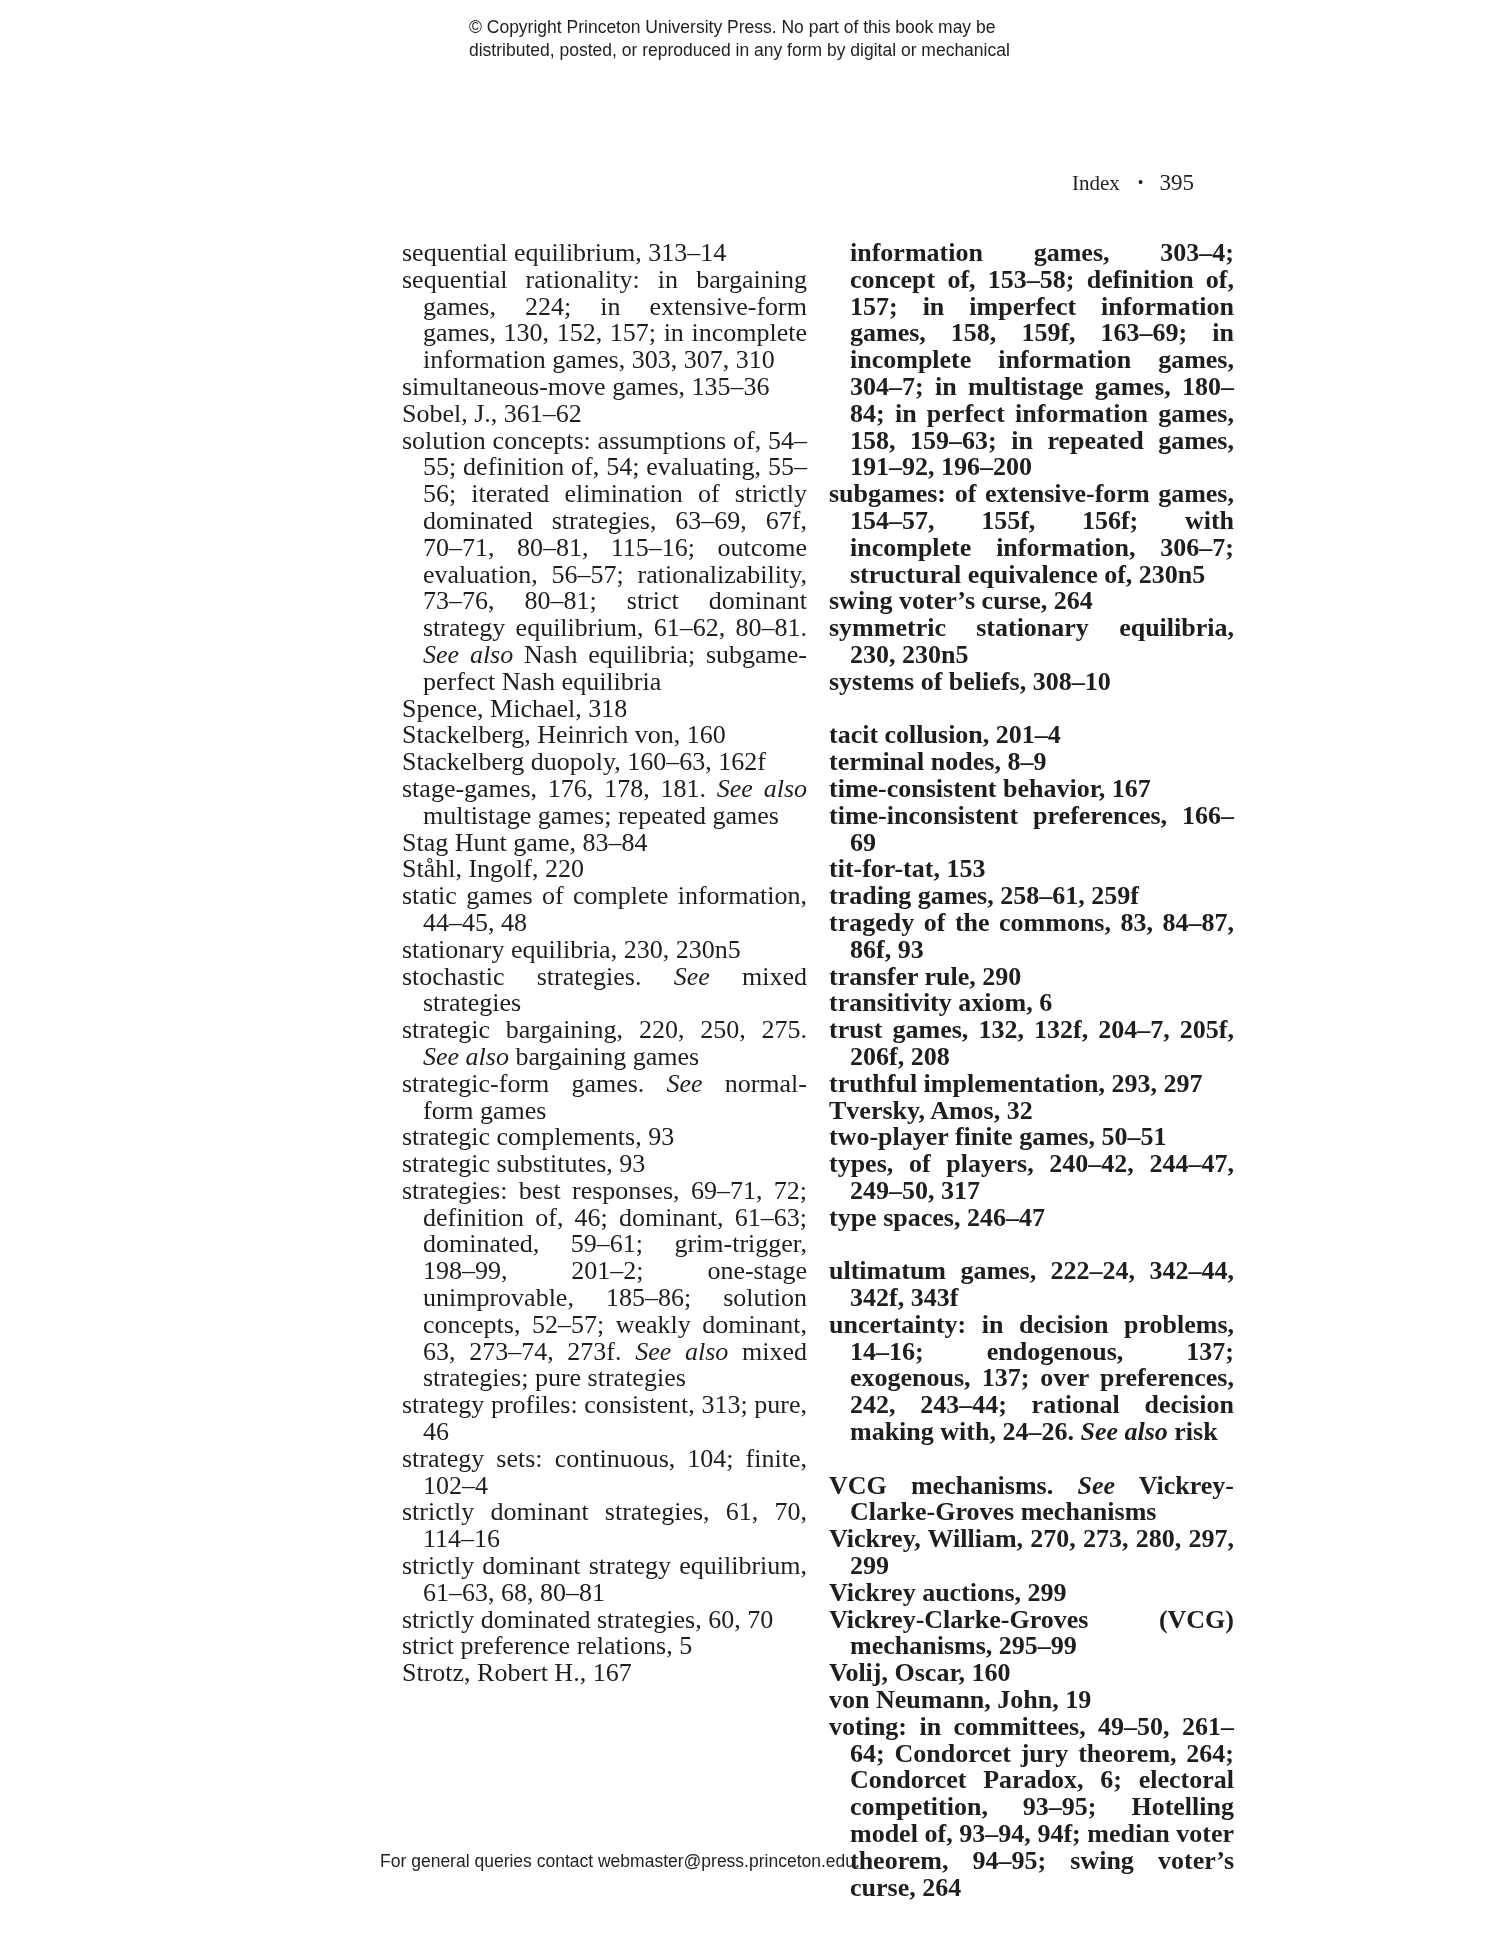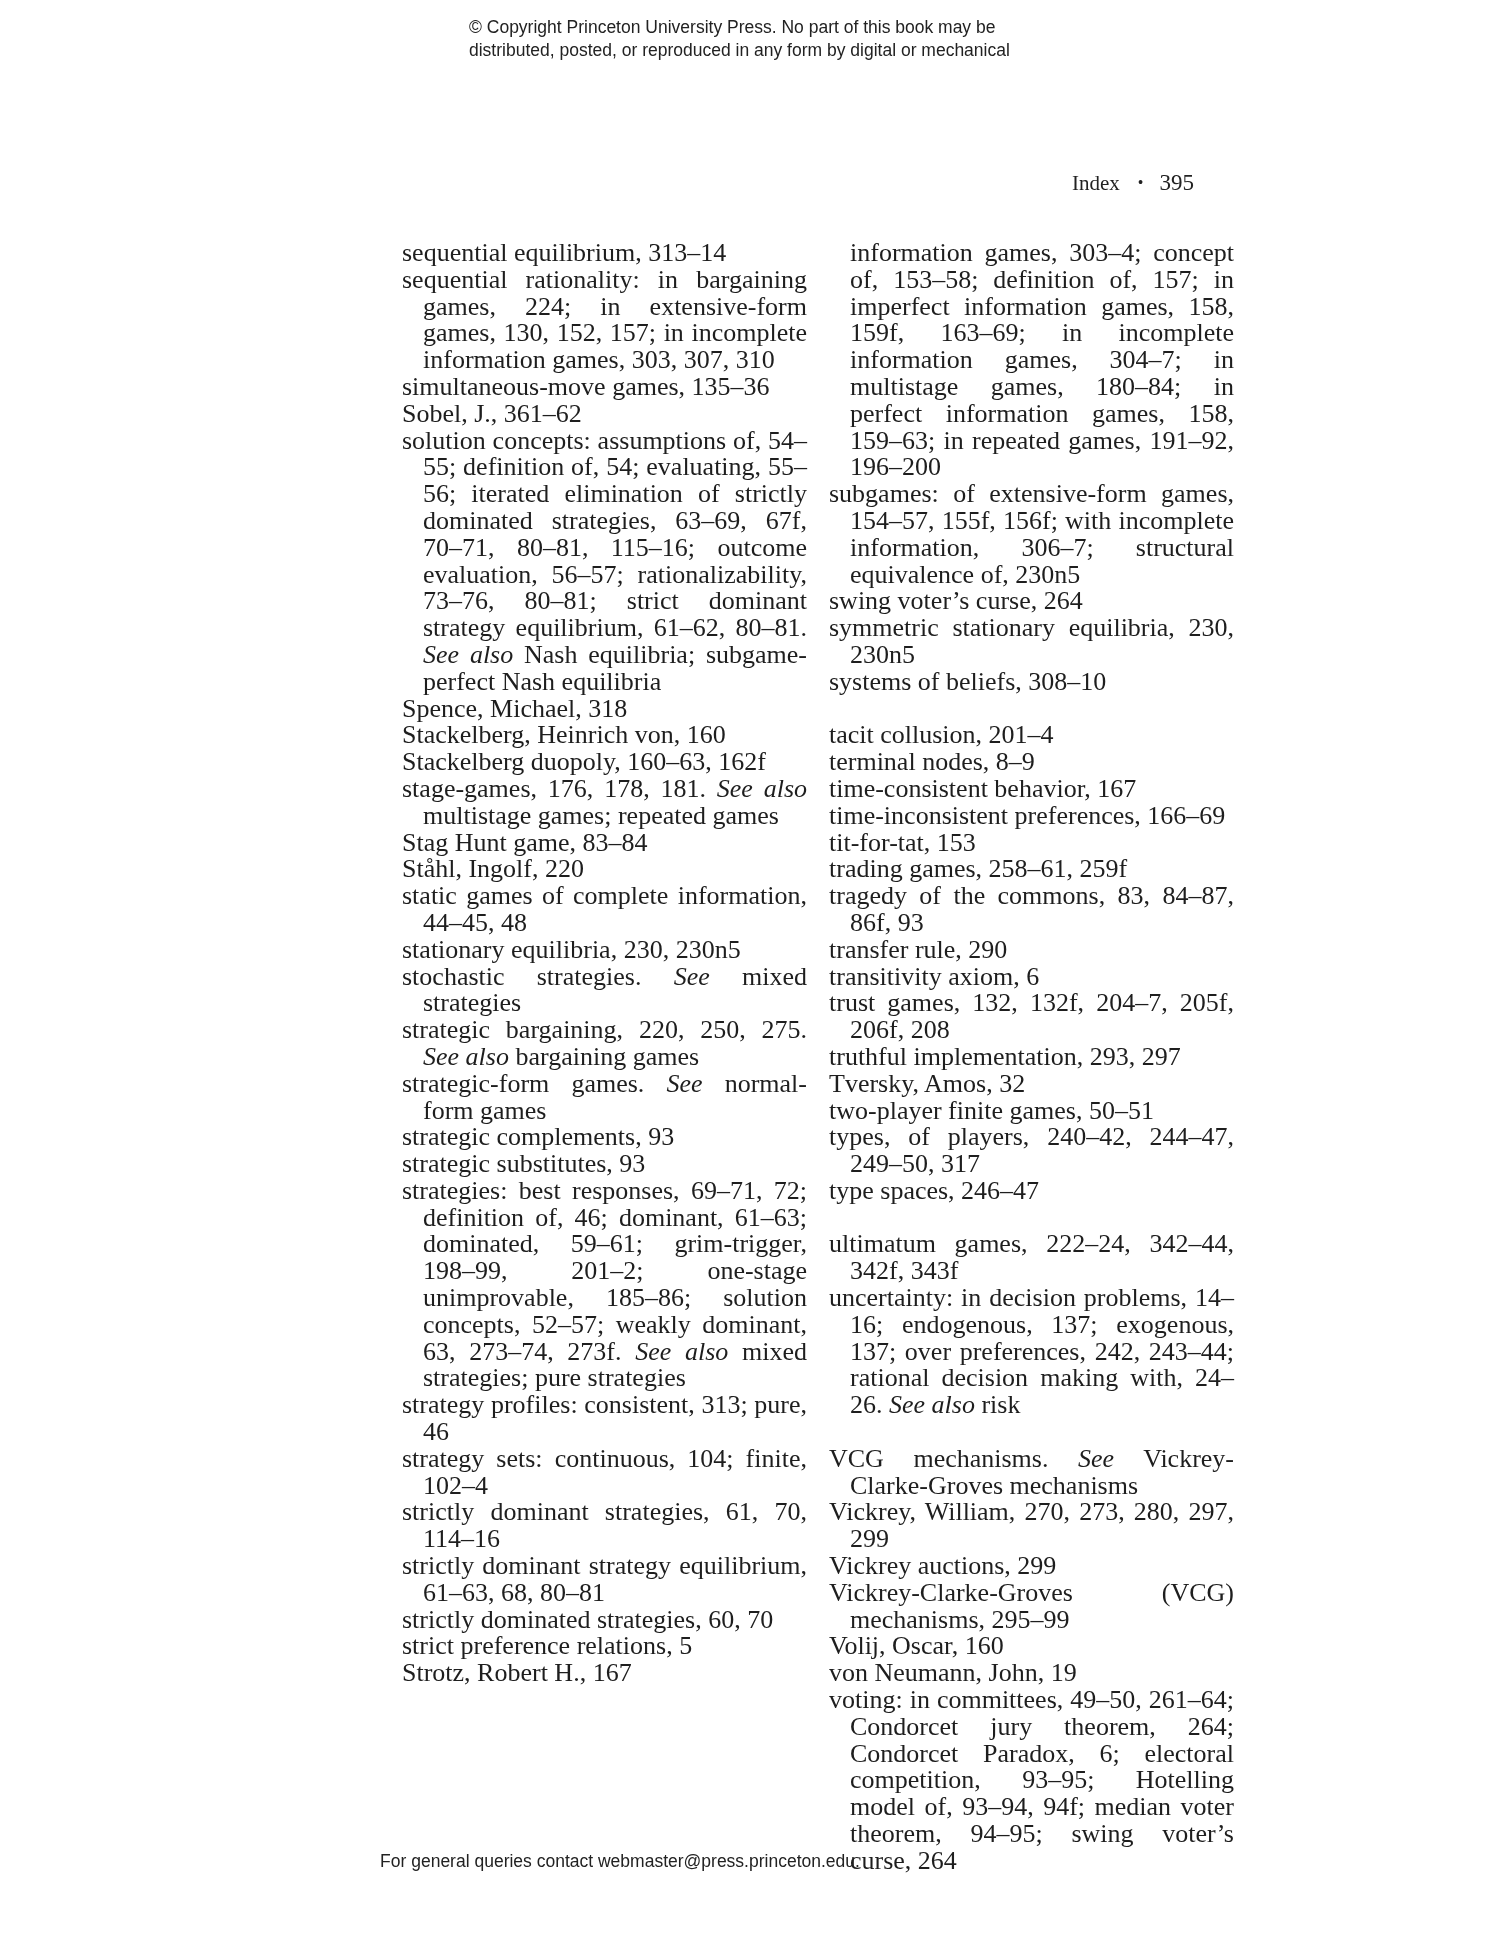--- a/index.html
+++ b/index.html
@@ -48,21 +48,21 @@
     .col {
       position: absolute;
       top: 240px;
       width: 405px;
       font-family: "Liberation Serif", serif;
       font-size: 26px;
       line-height: 26.8px;
       color: #1e1e1e;
     }
     .col-left { left: 402px; }
-    .col-right { left: 829px; }
+    .col-right { left: 829px; font-weight: bold; }
     .entry {
       padding-left: 21px;
       text-indent: -21px;
       text-align: justify;
       text-align-last: left;
     }
     .entry.cont {
       padding-left: 21px;
       text-indent: 0;
     }

